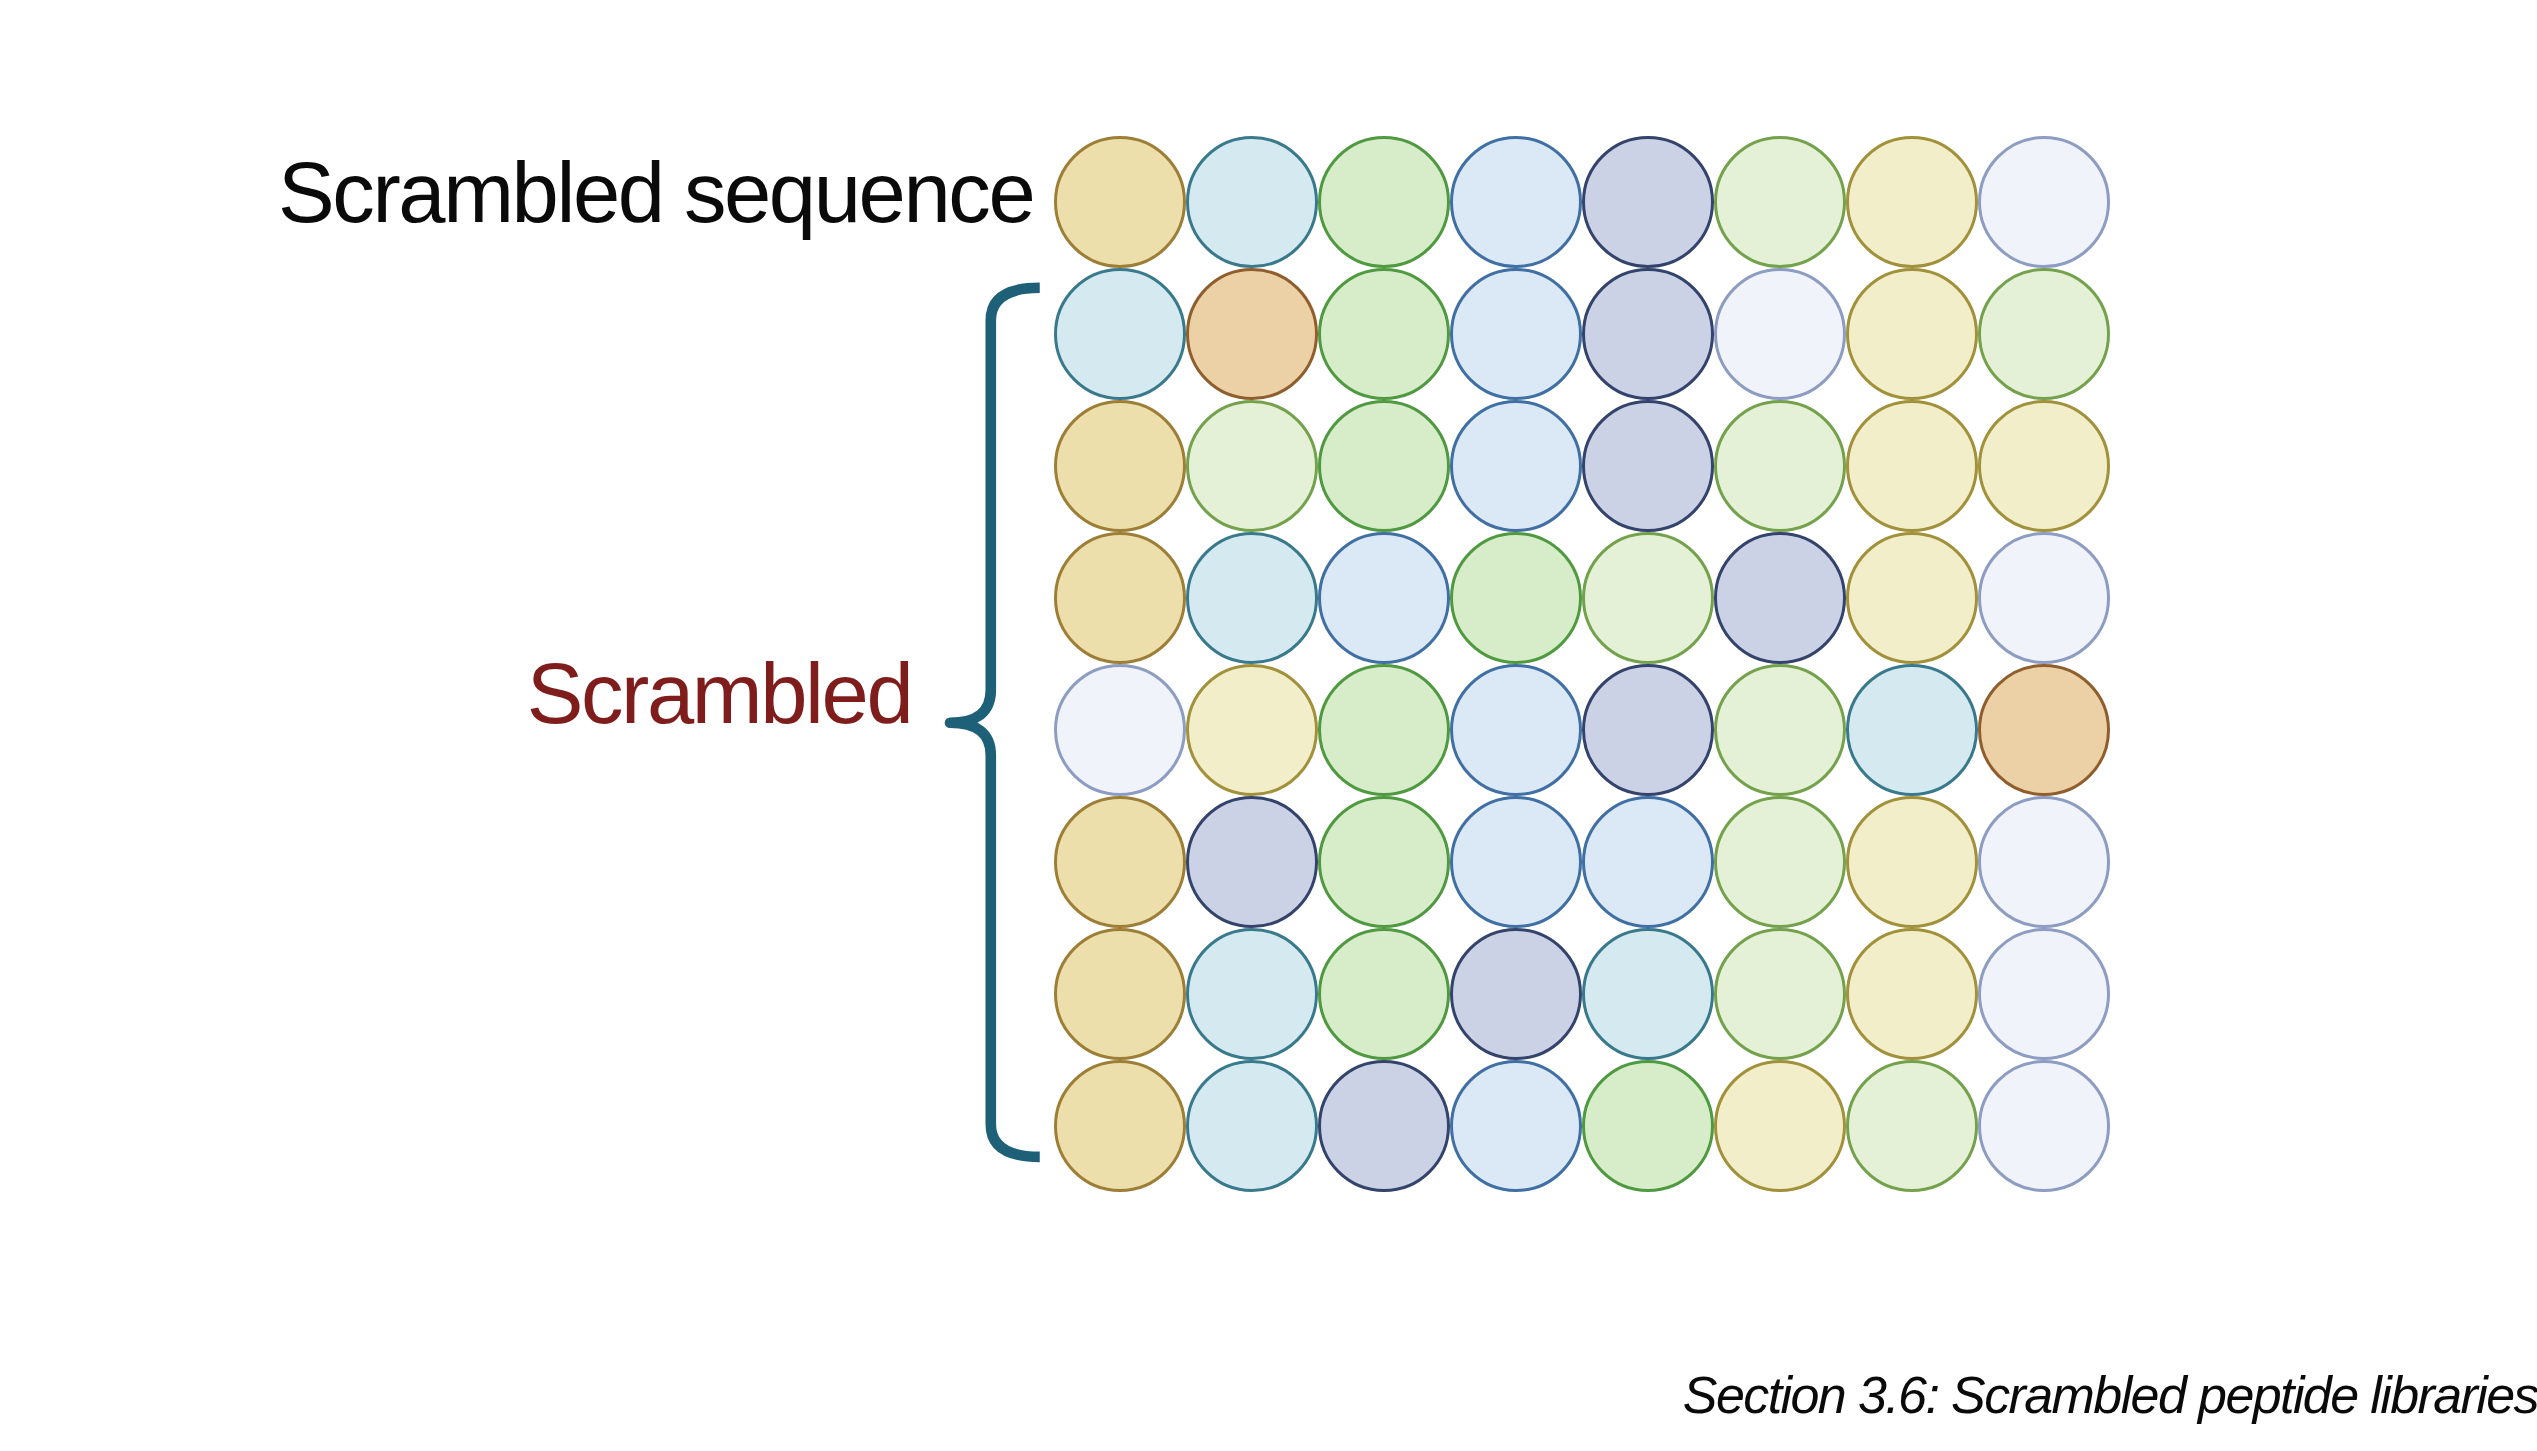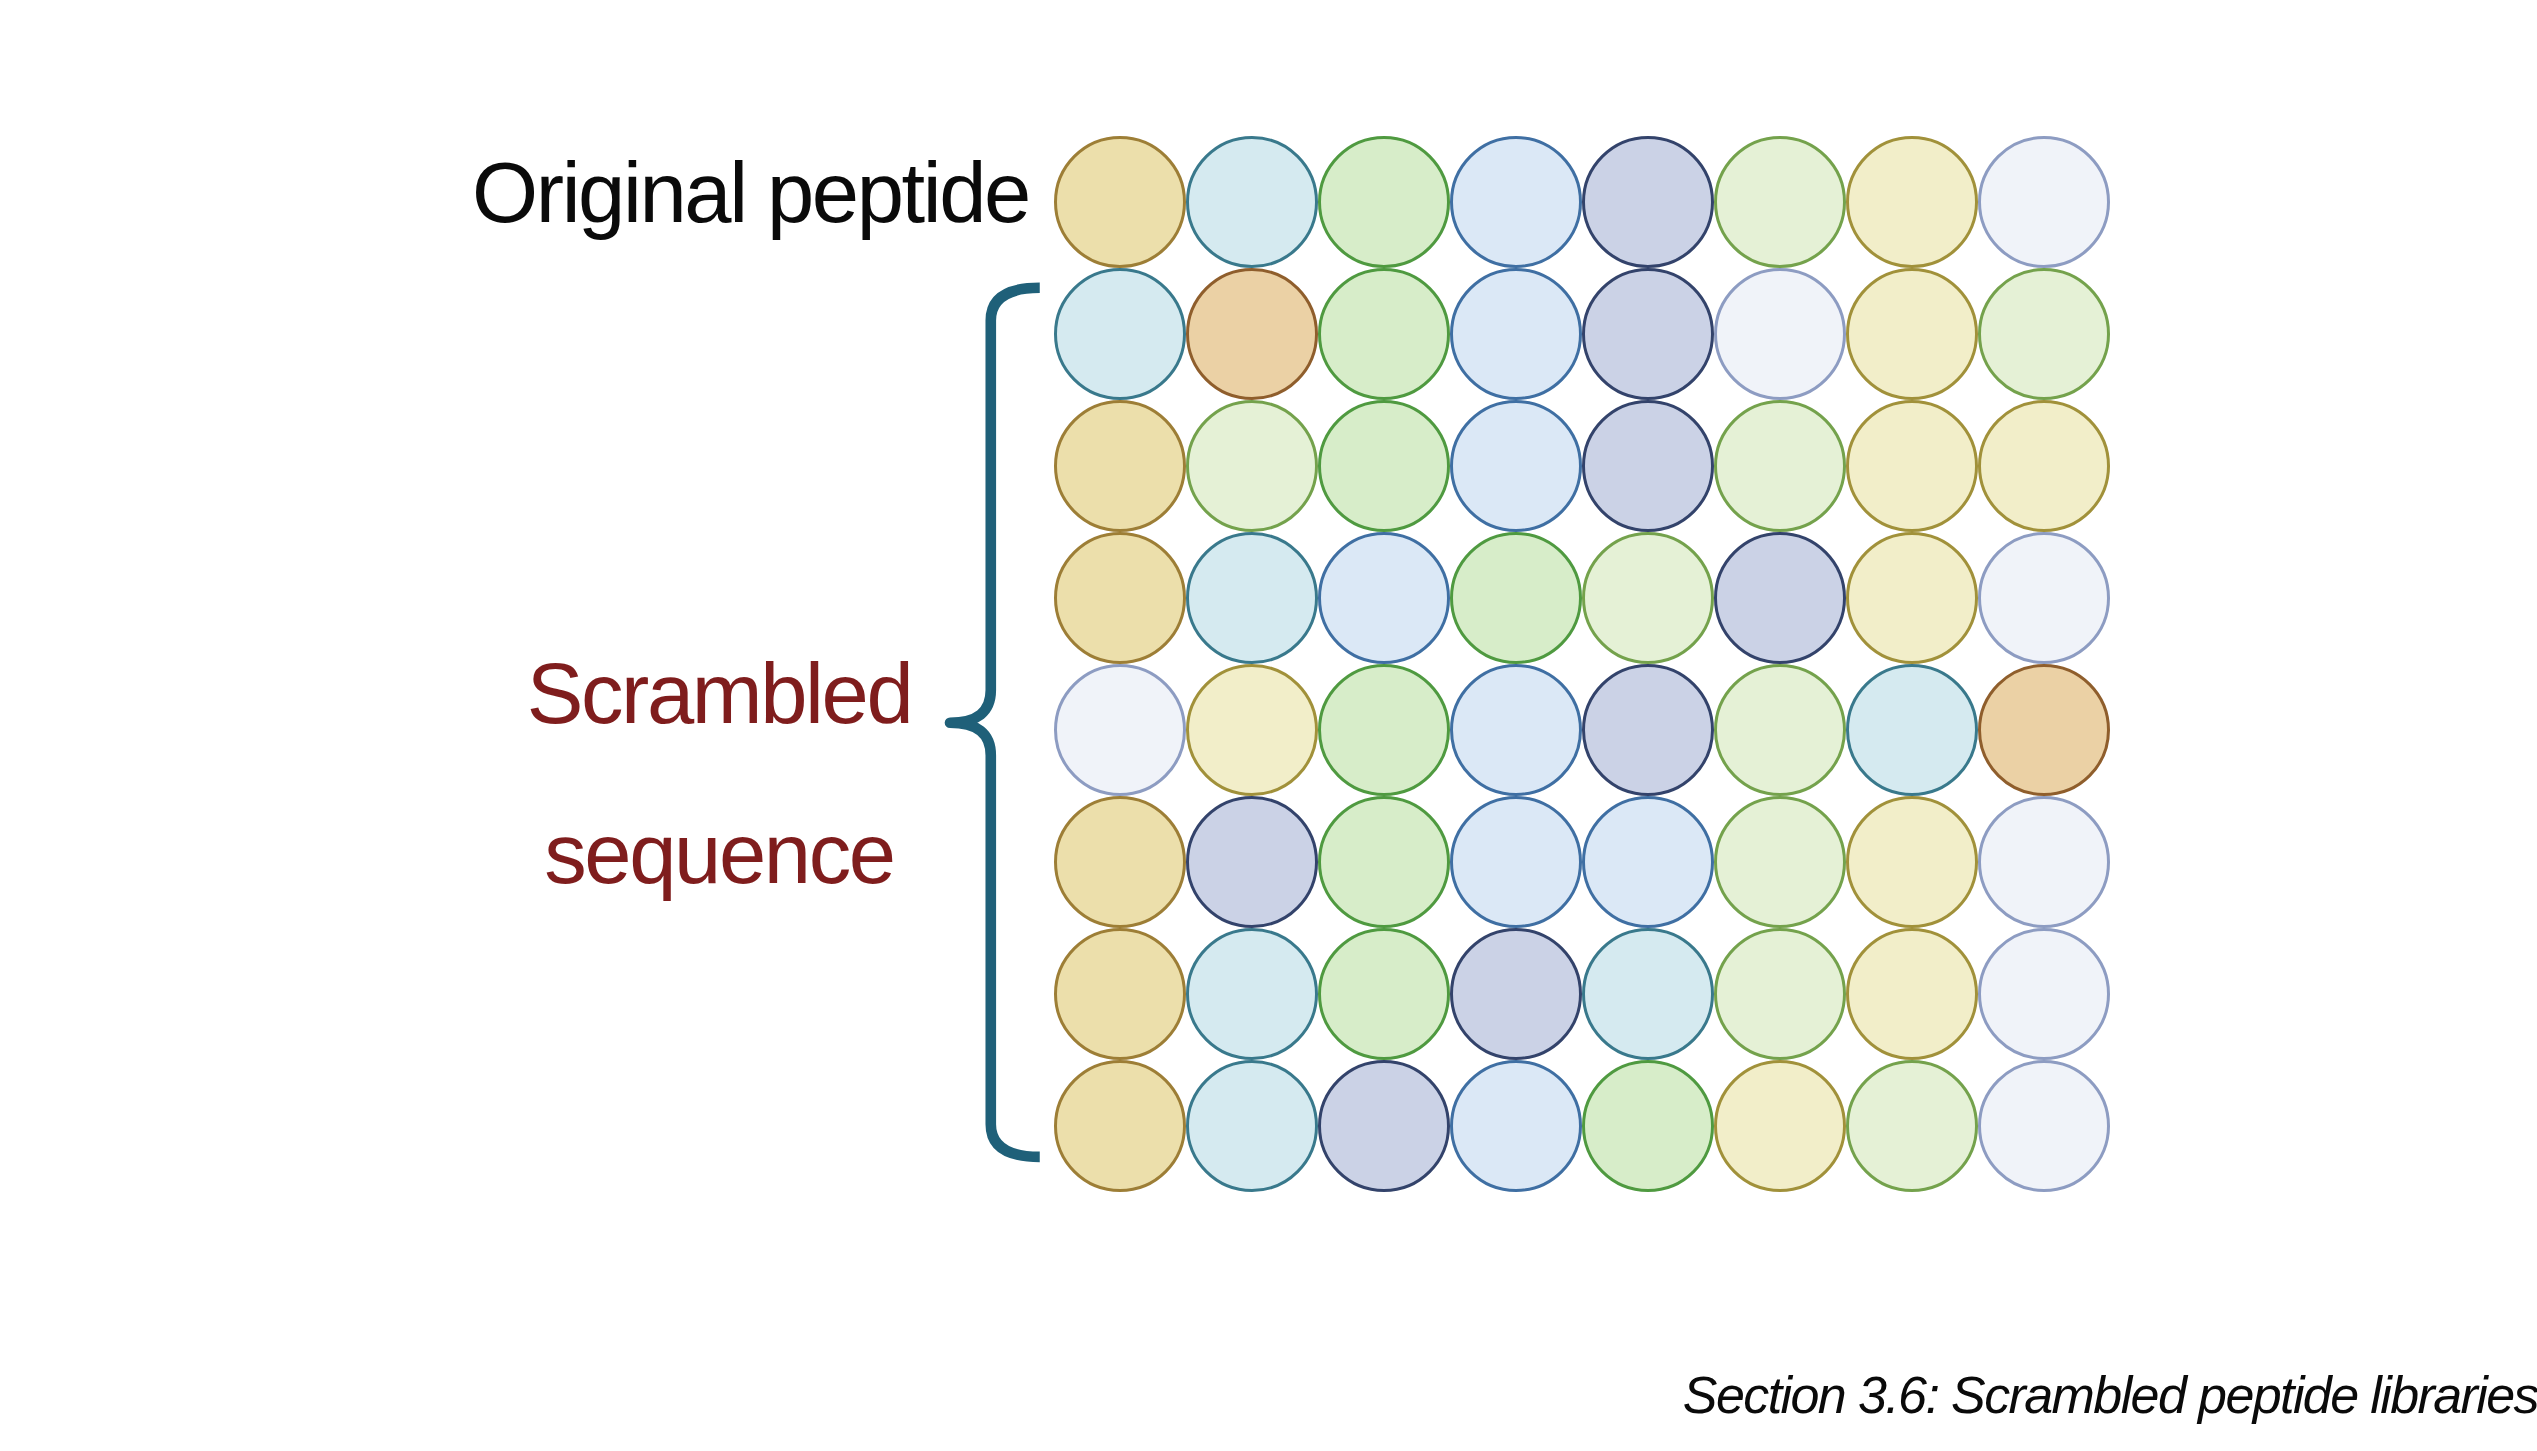--- a/index.html
+++ b/index.html
@@ -28,25 +28,24 @@
     box-sizing:border-box;
   }
   #caption{
     position:absolute;left:0;top:1365px;width:2538px;text-align:right;
     font-style:italic;font-size:52px;letter-spacing:-1.6px;color:#0a0a0a;
   }
 </style>
 </head>
 <body>
 
-<div id="original-label" class="label" style="color: rgb(10, 10, 10);">Original peptide</div>
+<div id="original-label" class="label" style="color: rgb(10, 10, 10);">Scrambled sequence</div>
 
 <div id="scrambled-label" class="label" style="color: #7f1d1d;">
   <span>Scrambled</span>
-  <span>sequence</span>
 </div>
 
 <svg id="brace-svg" width="131" height="914" viewBox="0 0 160 1120">
   <path id="brace-path" d="M133 23 Q73 23 73 63 L73 516 Q73 556 23 556 Q73 556 73 596 L73 1048 Q73 1088 133 1088" fill="none" stroke="#1f6079" stroke-width="13" stroke-linejoin="round" stroke-linecap="butt"></path>
 </svg>
 
 <div id="peptide-grid">
     <div class="circle" title="tan" style="background-color: rgb(236, 223, 171); border-color: rgb(157, 126, 54);"></div>
     <div class="circle" title="cyan" style="background-color: rgb(213, 234, 240); border-color: rgb(57, 121, 140);"></div>
     <div class="circle" title="green" style="background-color: rgb(215, 237, 201); border-color: rgb(79, 154, 64);"></div>

